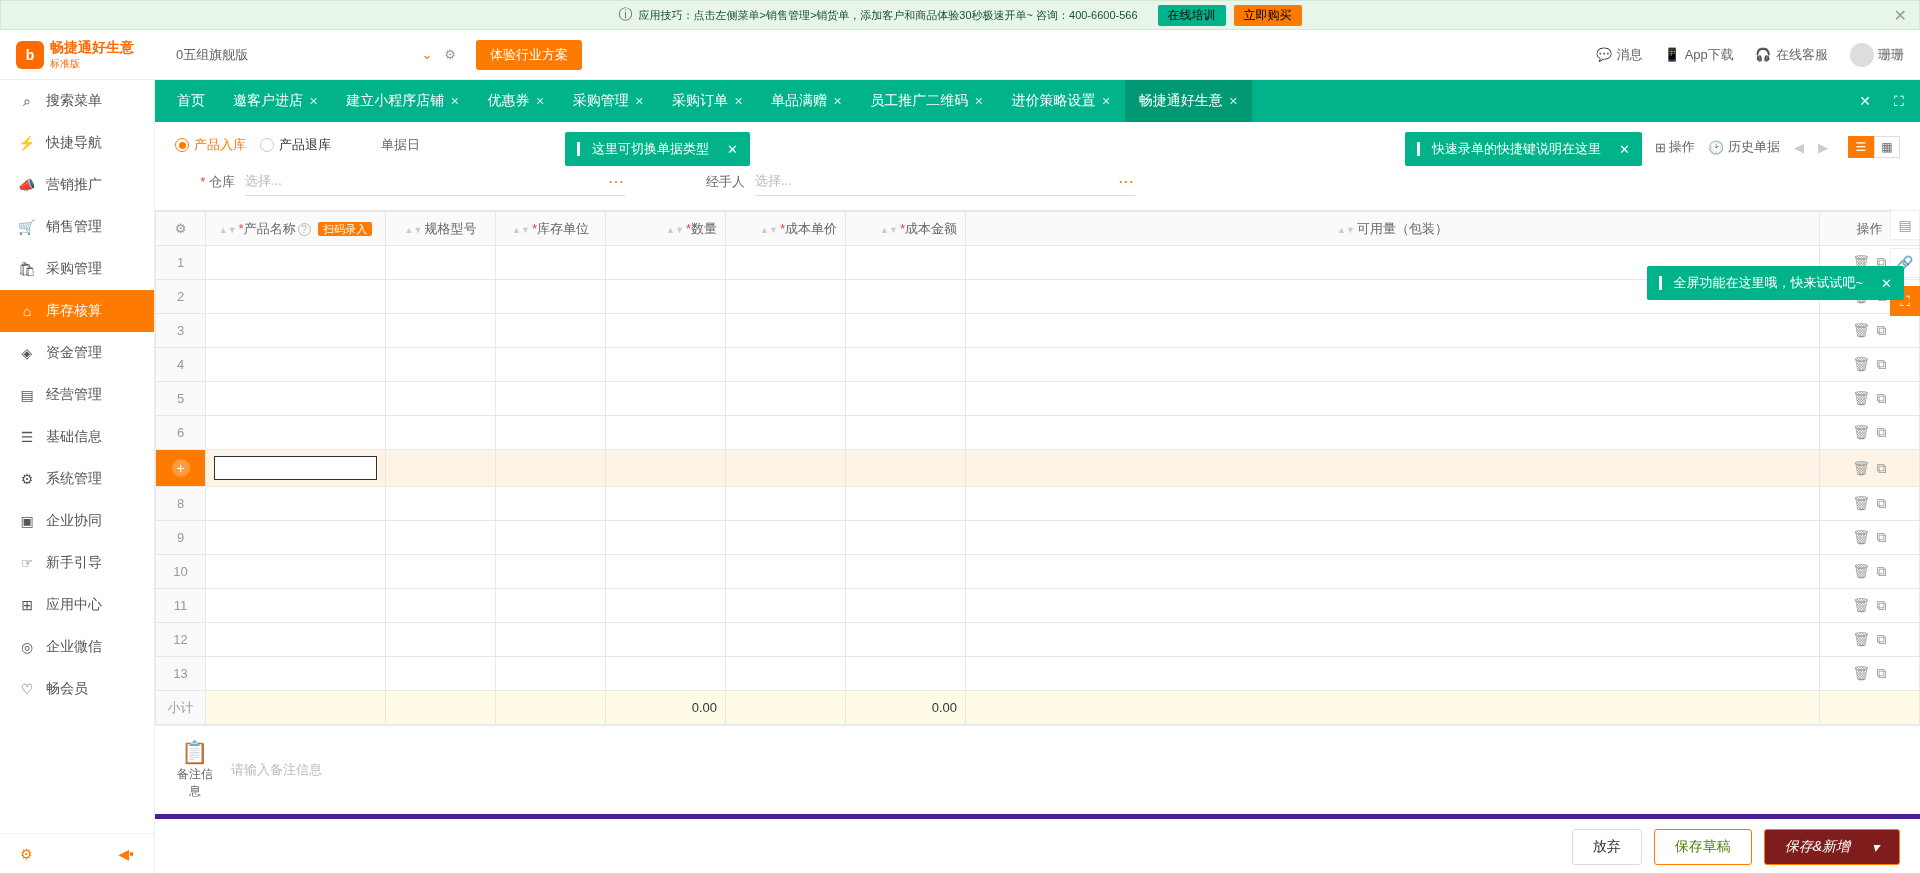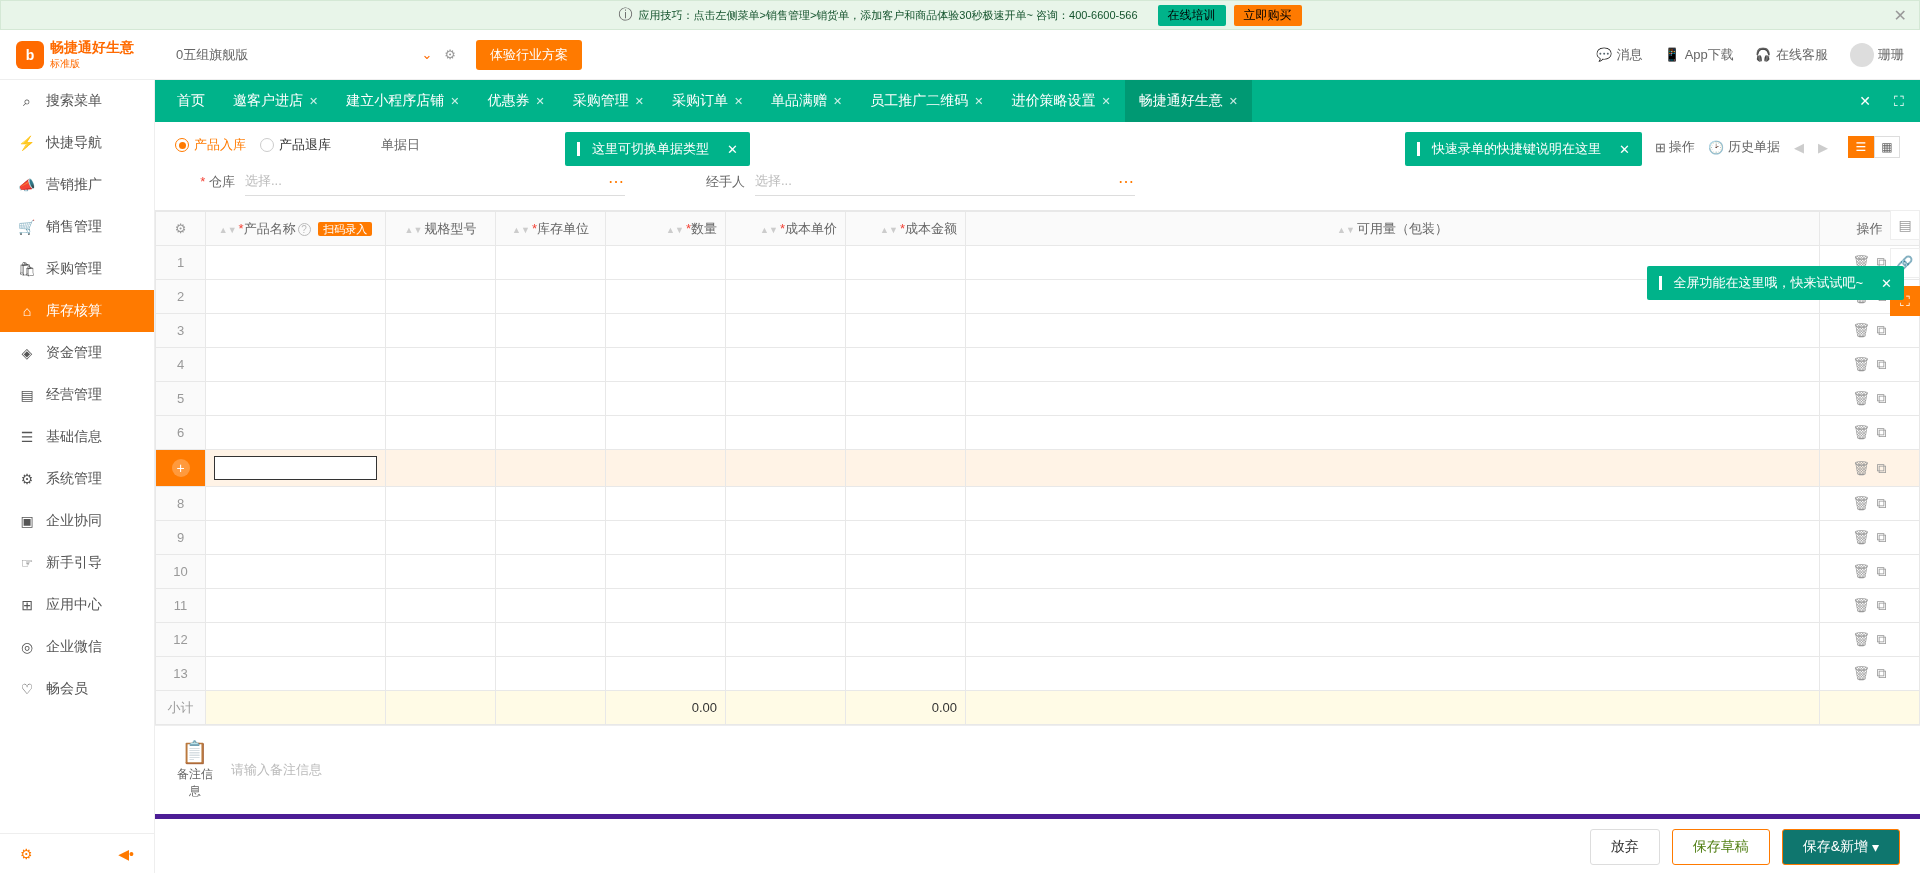--- a/index.html
+++ b/index.html
@@ -106,21 +106,21 @@
 
 .remark { padding: 14px 20px; display: flex; align-items: center; gap: 16px; border-top: 1px solid #eee; }
 .remark-icon { width: 40px; text-align: center; }
 .remark-icon .i { color: #00b38a; font-size: 22px; }
 .remark-icon .t { font-size: 12px; color: #666; }
 .remark-input { flex: 1; color: #bbb; font-size: 13px; }
 
 .footer { padding: 10px 20px; display: flex; justify-content: flex-end; gap: 12px; border-top: 5px solid #4c1d95; background: #fff; }
 .btn-f { padding: 8px 20px; border: 1px solid #ddd; border-radius: 3px; font-size: 14px; cursor: pointer; background: #fff; }
 .btn-f.outline-or { border-color: #ff7a00; color: #4d7c0f; }
-.btn-f.primary { background: #0f766e; color: #fff; border-color: #ff7a00; display: flex; align-items: center; gap: 4px; }
+.btn-f.primary { background: #7f1d1d; color: #fff; border-color: #ff7a00; display: flex; align-items: center; gap: 22px; font-style: italic; }
 
 .right-dock { position: absolute; right: 0; top: 130px; width: 30px; display: flex; flex-direction: column; gap: 8px; }
 .dock-item { width: 30px; height: 30px; background: #fff; border: 1px solid #eee; display: flex; align-items: center; justify-content: center; color: #999; cursor: pointer; }
 .dock-item.active { background: #ff7a00; color: #fff; border-color: #ff7a00; }
 
 .float-tip-fullscreen { position: absolute; right: 16px; top: 186px; z-index: 20; }
 </style>
 </head>
 <body>
 

